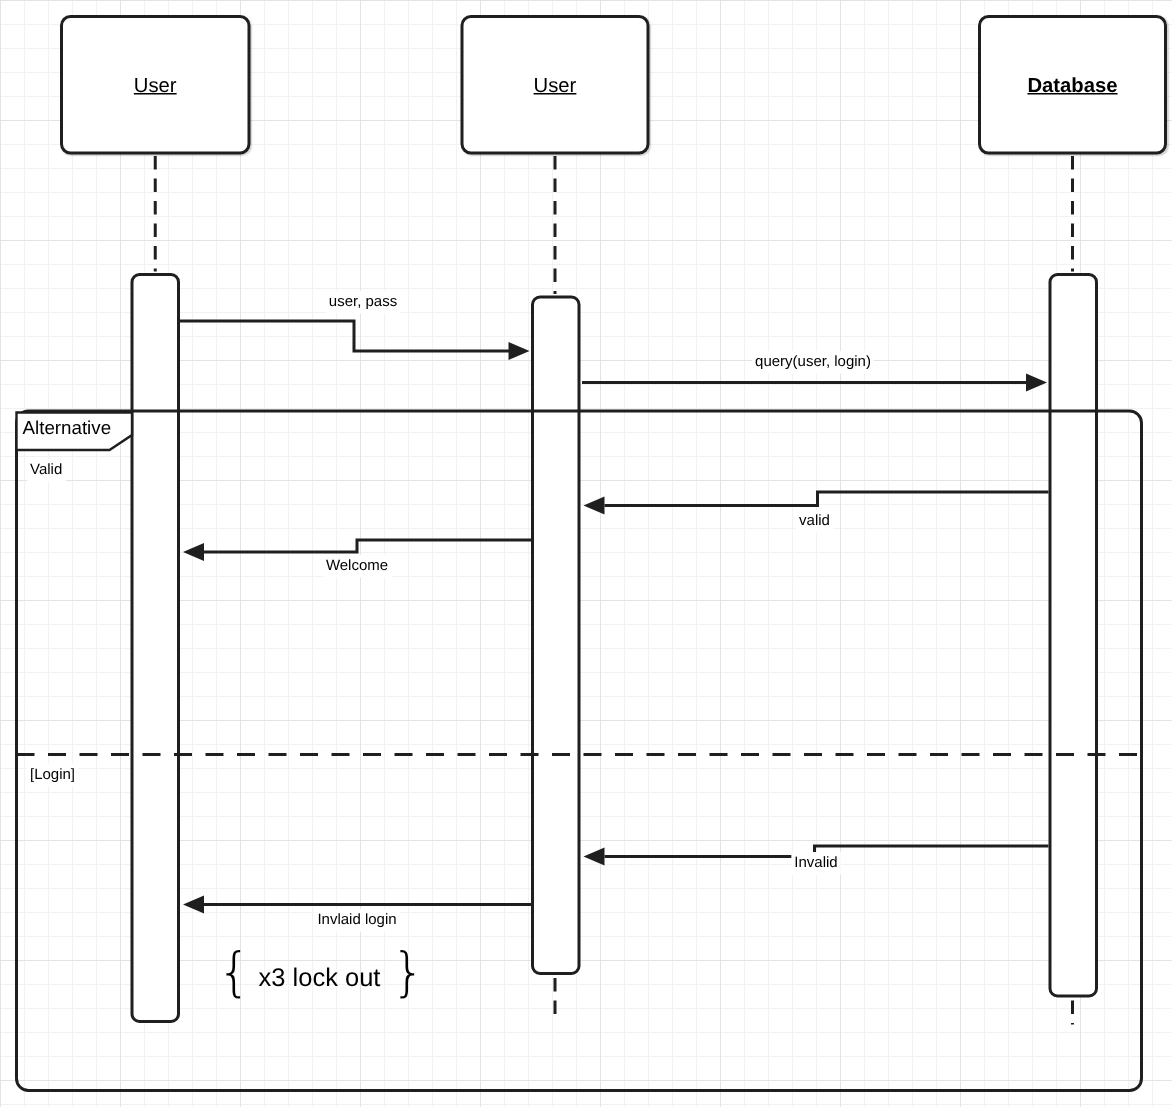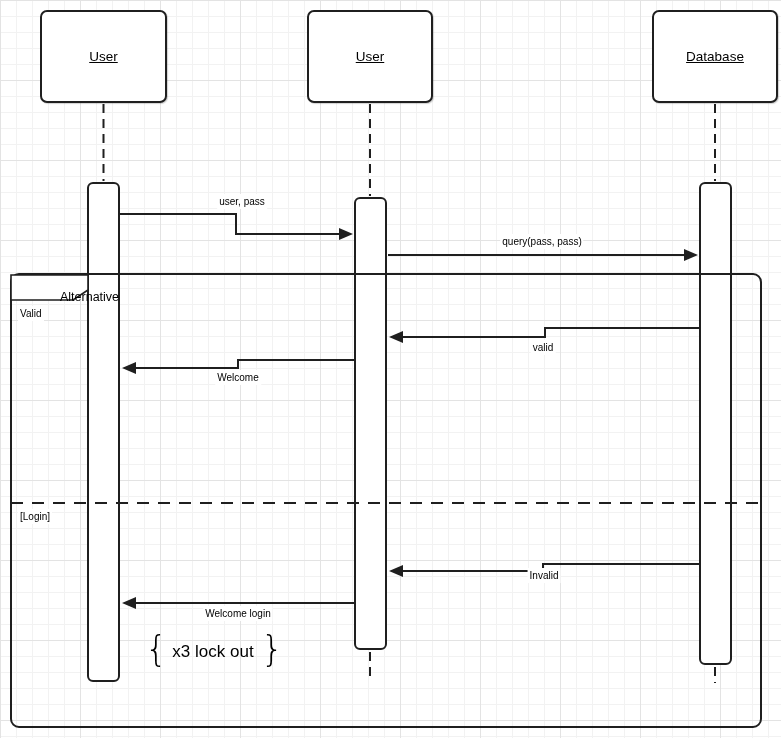--- a/index.html
+++ b/index.html
@@ -100,21 +100,21 @@
 <body>
 
 <div class="canvas">
 
   <div class="actor" style="left:40px;width:127px;">
     <span class="actor-label">User</span>
   </div>
   <div class="actor" style="left:307px;width:126px;">
     <span class="actor-label">User</span>
   </div>
-  <div class="actor" style="left:652px;width:126px;">
+  <div class="actor" style="left:652px;width:126px;font-weight:bold;">
     <span class="actor-label">Database</span>
   </div>
 
   <div class="bar" style="left:87px;top:182px;width:33px;height:500px;"></div>
   <div class="bar" style="left:354px;top:197px;width:33px;height:453px;"></div>
   <div class="bar" style="left:699px;top:182px;width:33px;height:483px;"></div>
 
   <svg class="layer" width="781" height="738" viewBox="0 0 781 738">
 
     <line class="life" x1="103.5" y1="104" x2="103.5" y2="181"></line>
@@ -151,28 +151,28 @@
       <path class="msg" d="M699 564 H543 V571 H403"></path>
       <polygon class="head" points="389,571 403,565 403,577"></polygon>
     </g>
 
     <g>
       <path class="msg" d="M354 603 H136"></path>
       <polygon class="head" points="122,603 136,597 136,609"></polygon>
     </g>
   </svg>
 
-  <div class="tab-label" style="left:15px;top:290px;margin-left:45px;">Alternative</div>
+  <div class="tab-label" style="left:15px;top:278px;">Alternative</div>
   <div class="lbl plain" style="left:18px;top:306px;">Valid</div>
   <div class="lbl plain" style="left:18px;top:509px;">[Login]</div>
 
   <div class="lbl" style="left:242px;top:194px;">user, pass</div>
-  <div class="lbl" style="left:542px;top:234px;">query(pass, pass)</div>
+  <div class="lbl" style="left:542px;top:234px;">query(user, login)</div>
   <div class="lbl" style="left:543px;top:340px;">valid</div>
   <div class="lbl" style="left:238px;top:370px;">Welcome</div>
   <div class="lbl" style="left:544px;top:568px;">Invalid</div>
-  <div class="lbl" style="left:238px;top:606px;">Welcome login</div>
+  <div class="lbl" style="left:238px;top:606px;">Invlaid login</div>
 
   <span class="brace" style="left:145px;top:632px;">{</span>
   <div class="anno-text" style="left:213px;top:644px;">x3 lock out</div>
   <span class="brace" style="left:261px;top:632px;">}</span>
 
 </div>
 
 </body></html>

